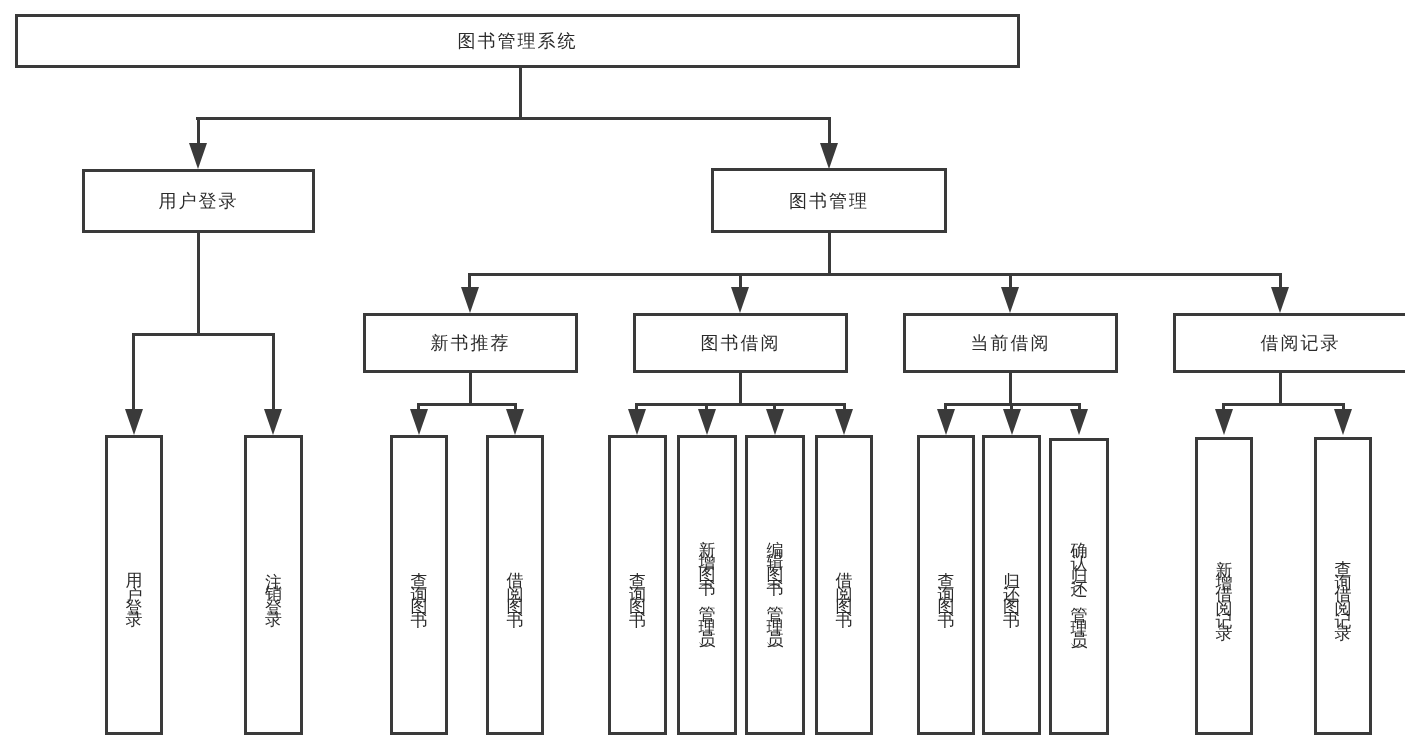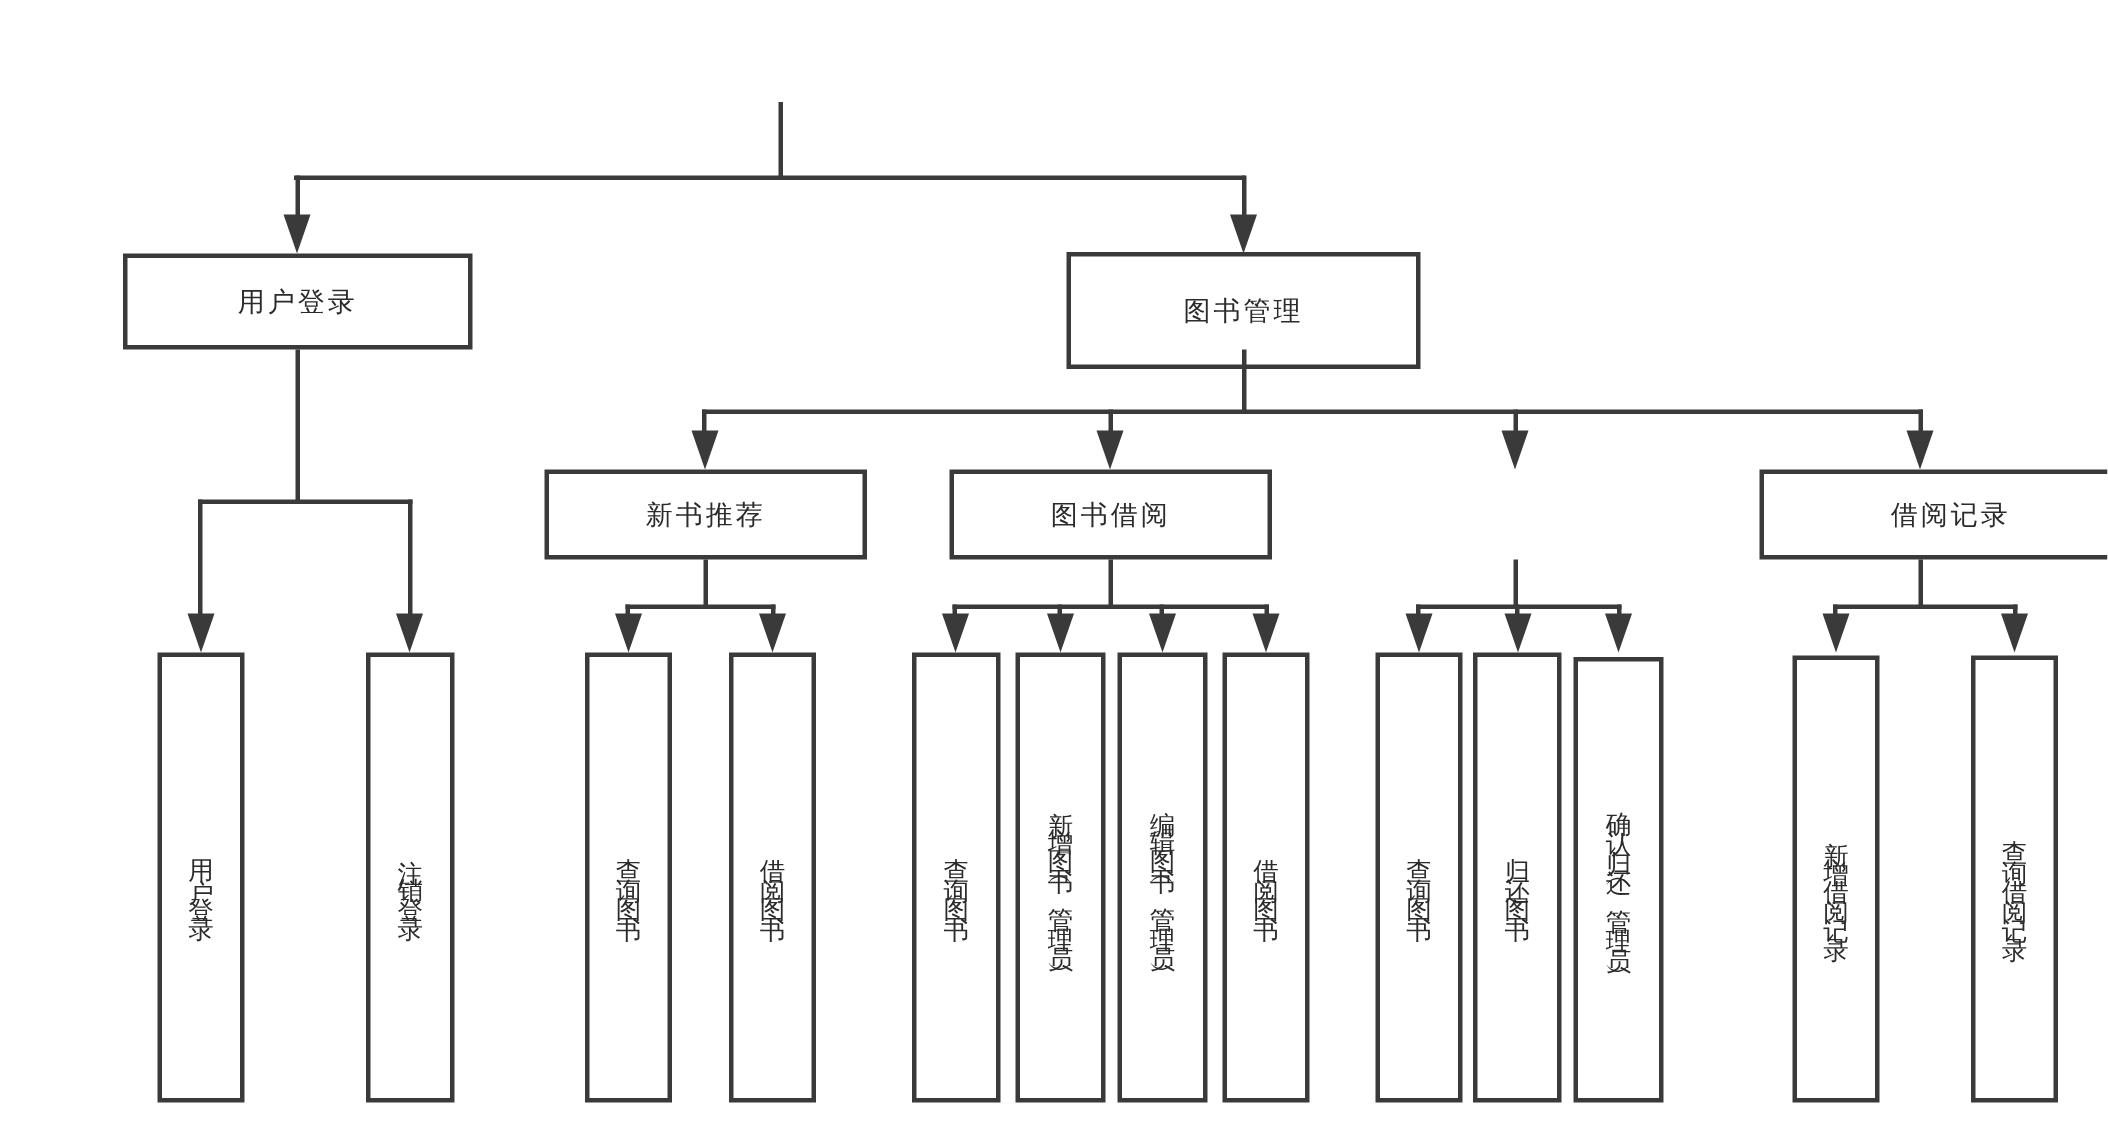--- a/index.html
+++ b/index.html
@@ -27,32 +27,35 @@
   .watermark{
     position:absolute;left:1178px;top:713px;width:222px;
     color:#b3b3b3;font-size:19px;white-space:nowrap;
   }
 </style>
 </head>
 <body>
 
 <div id="stage">
 
+  <div class="node" style="left:15px;top:14px;width:1005px;height:54px">
+    <span>图书管理系统</span>
+  </div>
 
   <div class="vline" style="left:519px;top:68px;height:50px"></div>
   <div class="hline" style="left:196px;top:117px;width:634px"></div>
   <div class="vline" style="left:197px;top:117px;height:28px"></div>
   <div class="tri" style="left:189px;top:143px"></div>
   <div class="vline" style="left:828px;top:117px;height:28px"></div>
   <div class="tri" style="left:820px;top:143px"></div>
 
   <div class="node" style="left:82px;top:169px;width:233px;height:64px">
     <span>用户登录</span>
   </div>
-  <div class="node" style="left:711px;top:168px;width:236px;height:78px">
+  <div class="node" style="left:711px;top:168px;width:236px;height:65px">
     <span>图书管理</span>
   </div>
 
   <div class="vline" style="left:197px;top:233px;height:103px"></div>
   <div class="hline" style="left:132px;top:333px;width:143px"></div>
   <div class="vline" style="left:132px;top:333px;height:79px"></div>
   <div class="tri" style="left:125px;top:409px"></div>
   <div class="vline" style="left:272px;top:333px;height:79px"></div>
   <div class="tri" style="left:264px;top:409px"></div>
 
@@ -65,20 +68,23 @@
   <div class="vline" style="left:1009px;top:273px;height:16px"></div>
   <div class="tri" style="left:1001px;top:287px"></div>
   <div class="vline" style="left:1279px;top:273px;height:16px"></div>
   <div class="tri" style="left:1271px;top:287px"></div>
 
   <div class="node" style="left:633px;top:313px;width:215px;height:60px">
     <span>图书借阅</span>
   </div>
   <div class="node" style="left:363px;top:313px;width:215px;height:60px">
     <span>新书推荐</span>
+  </div>
+  <div class="node" style="left:903px;top:313px;width:215px;height:60px">
+    <span>当前借阅</span>
   </div>
   <div class="node" style="left:1173px;top:313px;width:255px;height:60px">
     <span>借阅记录</span>
   </div>
 
   <div class="vline" style="left:469px;top:373px;height:33px"></div>
   <div class="hline" style="left:417px;top:403px;width:100px"></div>
   <div class="vline" style="left:417px;top:403px;height:10px"></div>
   <div class="tri" style="left:410px;top:409px"></div>
   <div class="vline" style="left:514px;top:403px;height:10px"></div>

